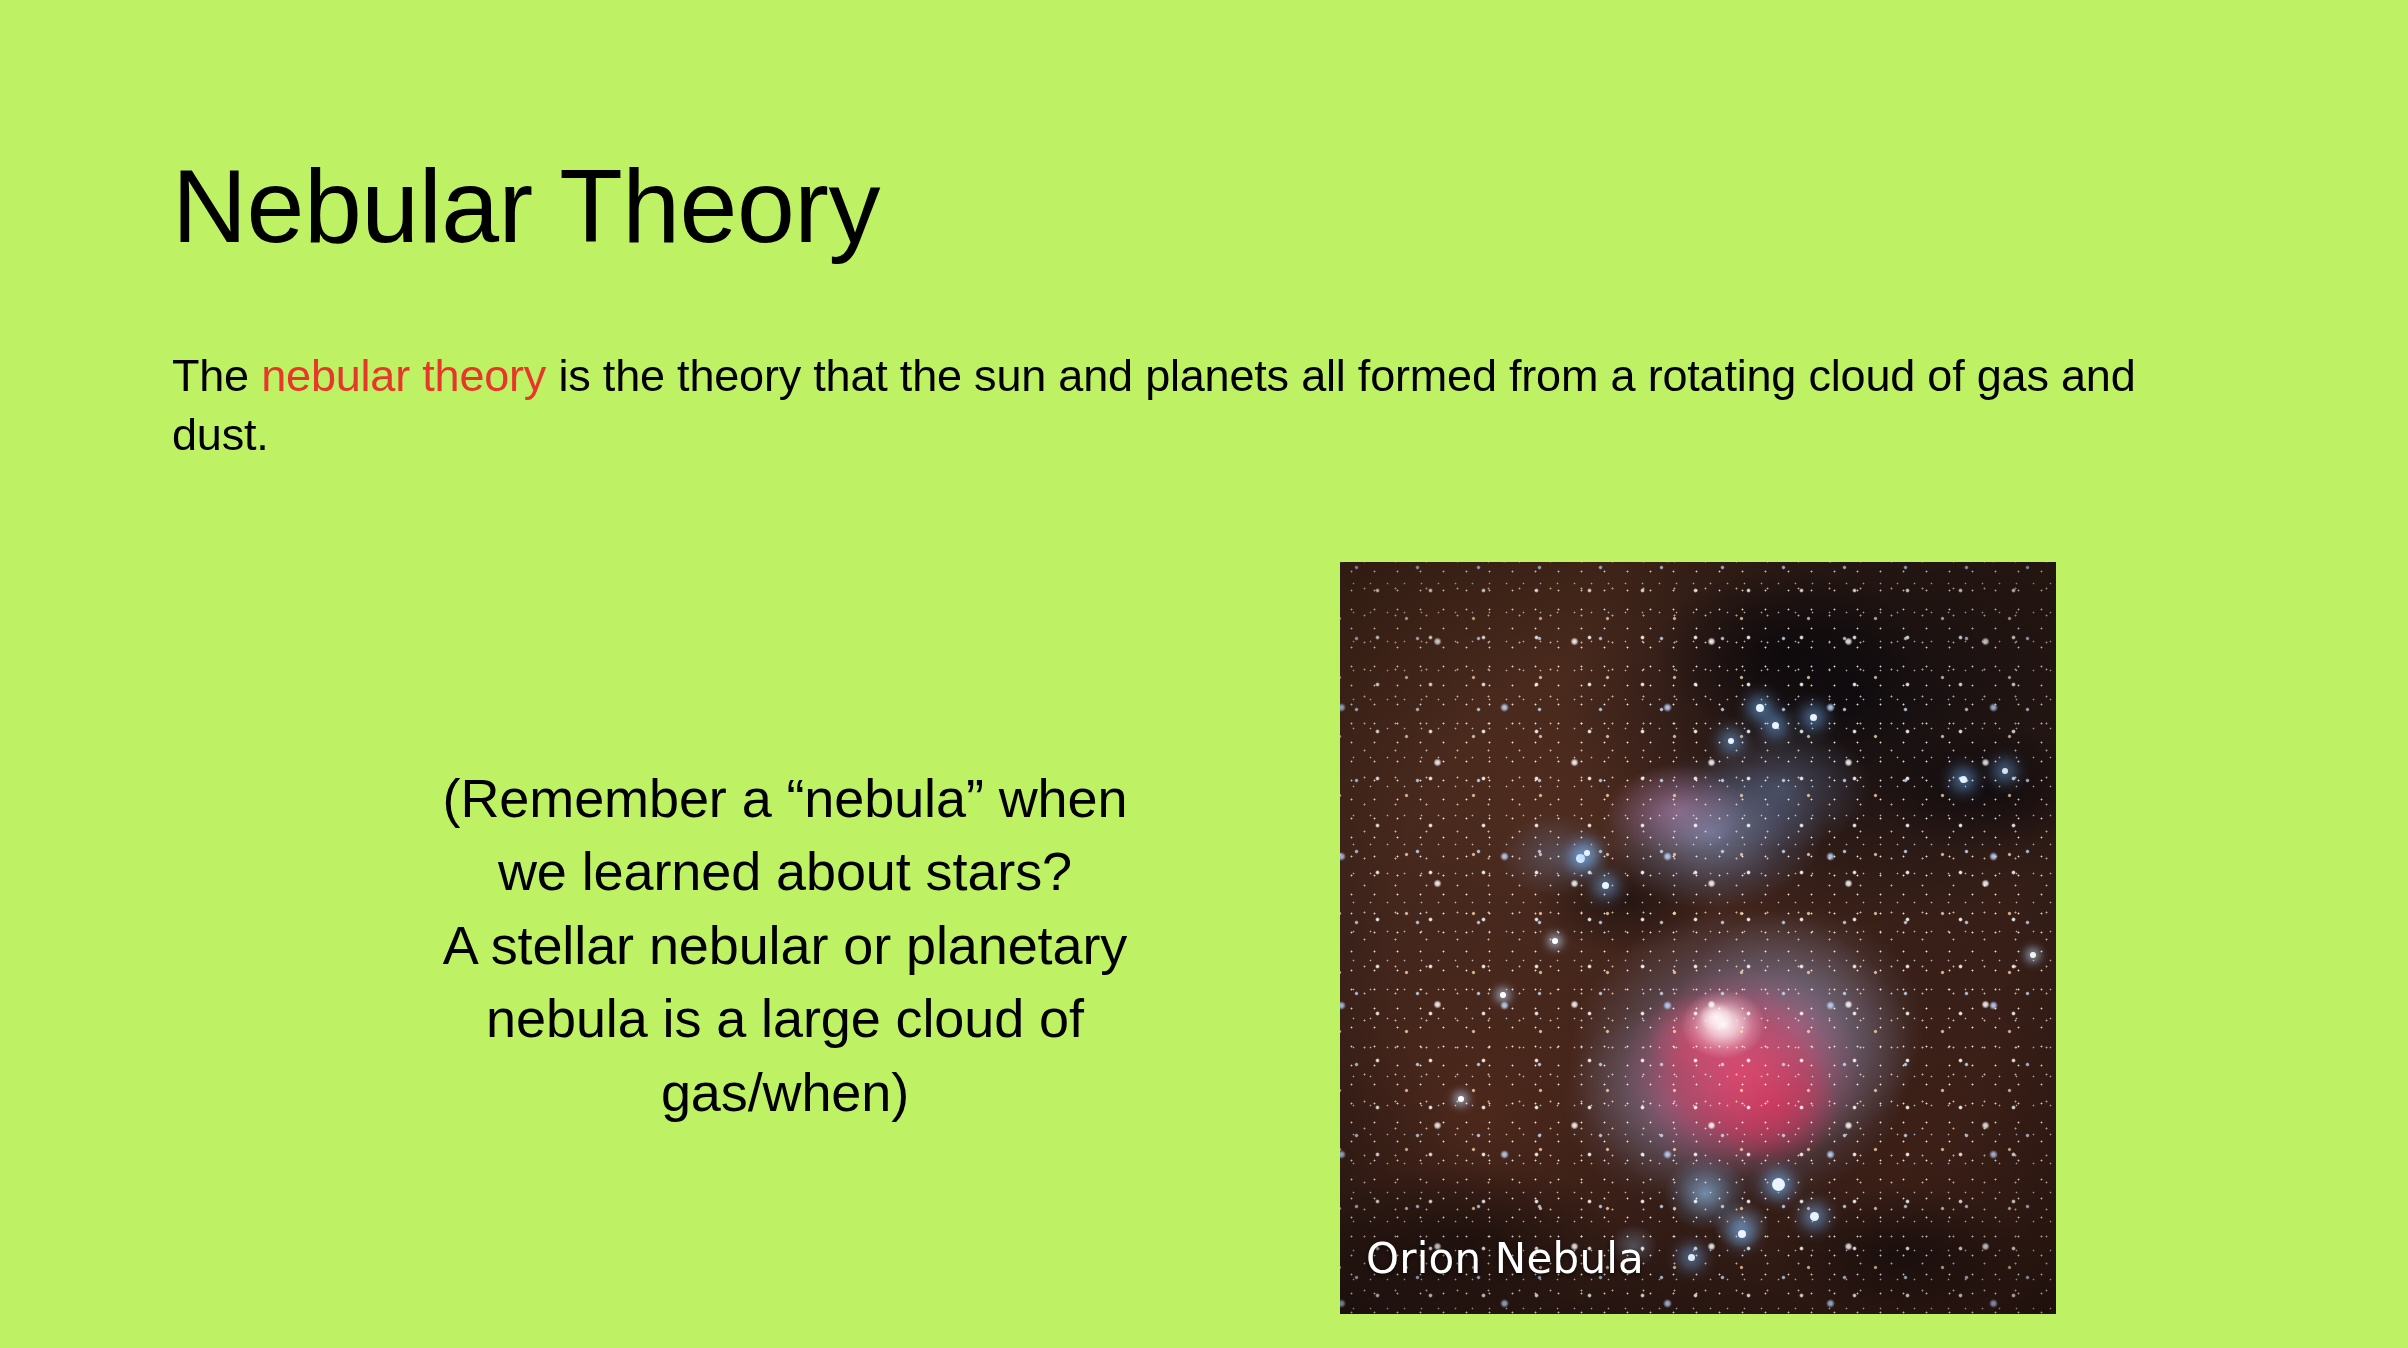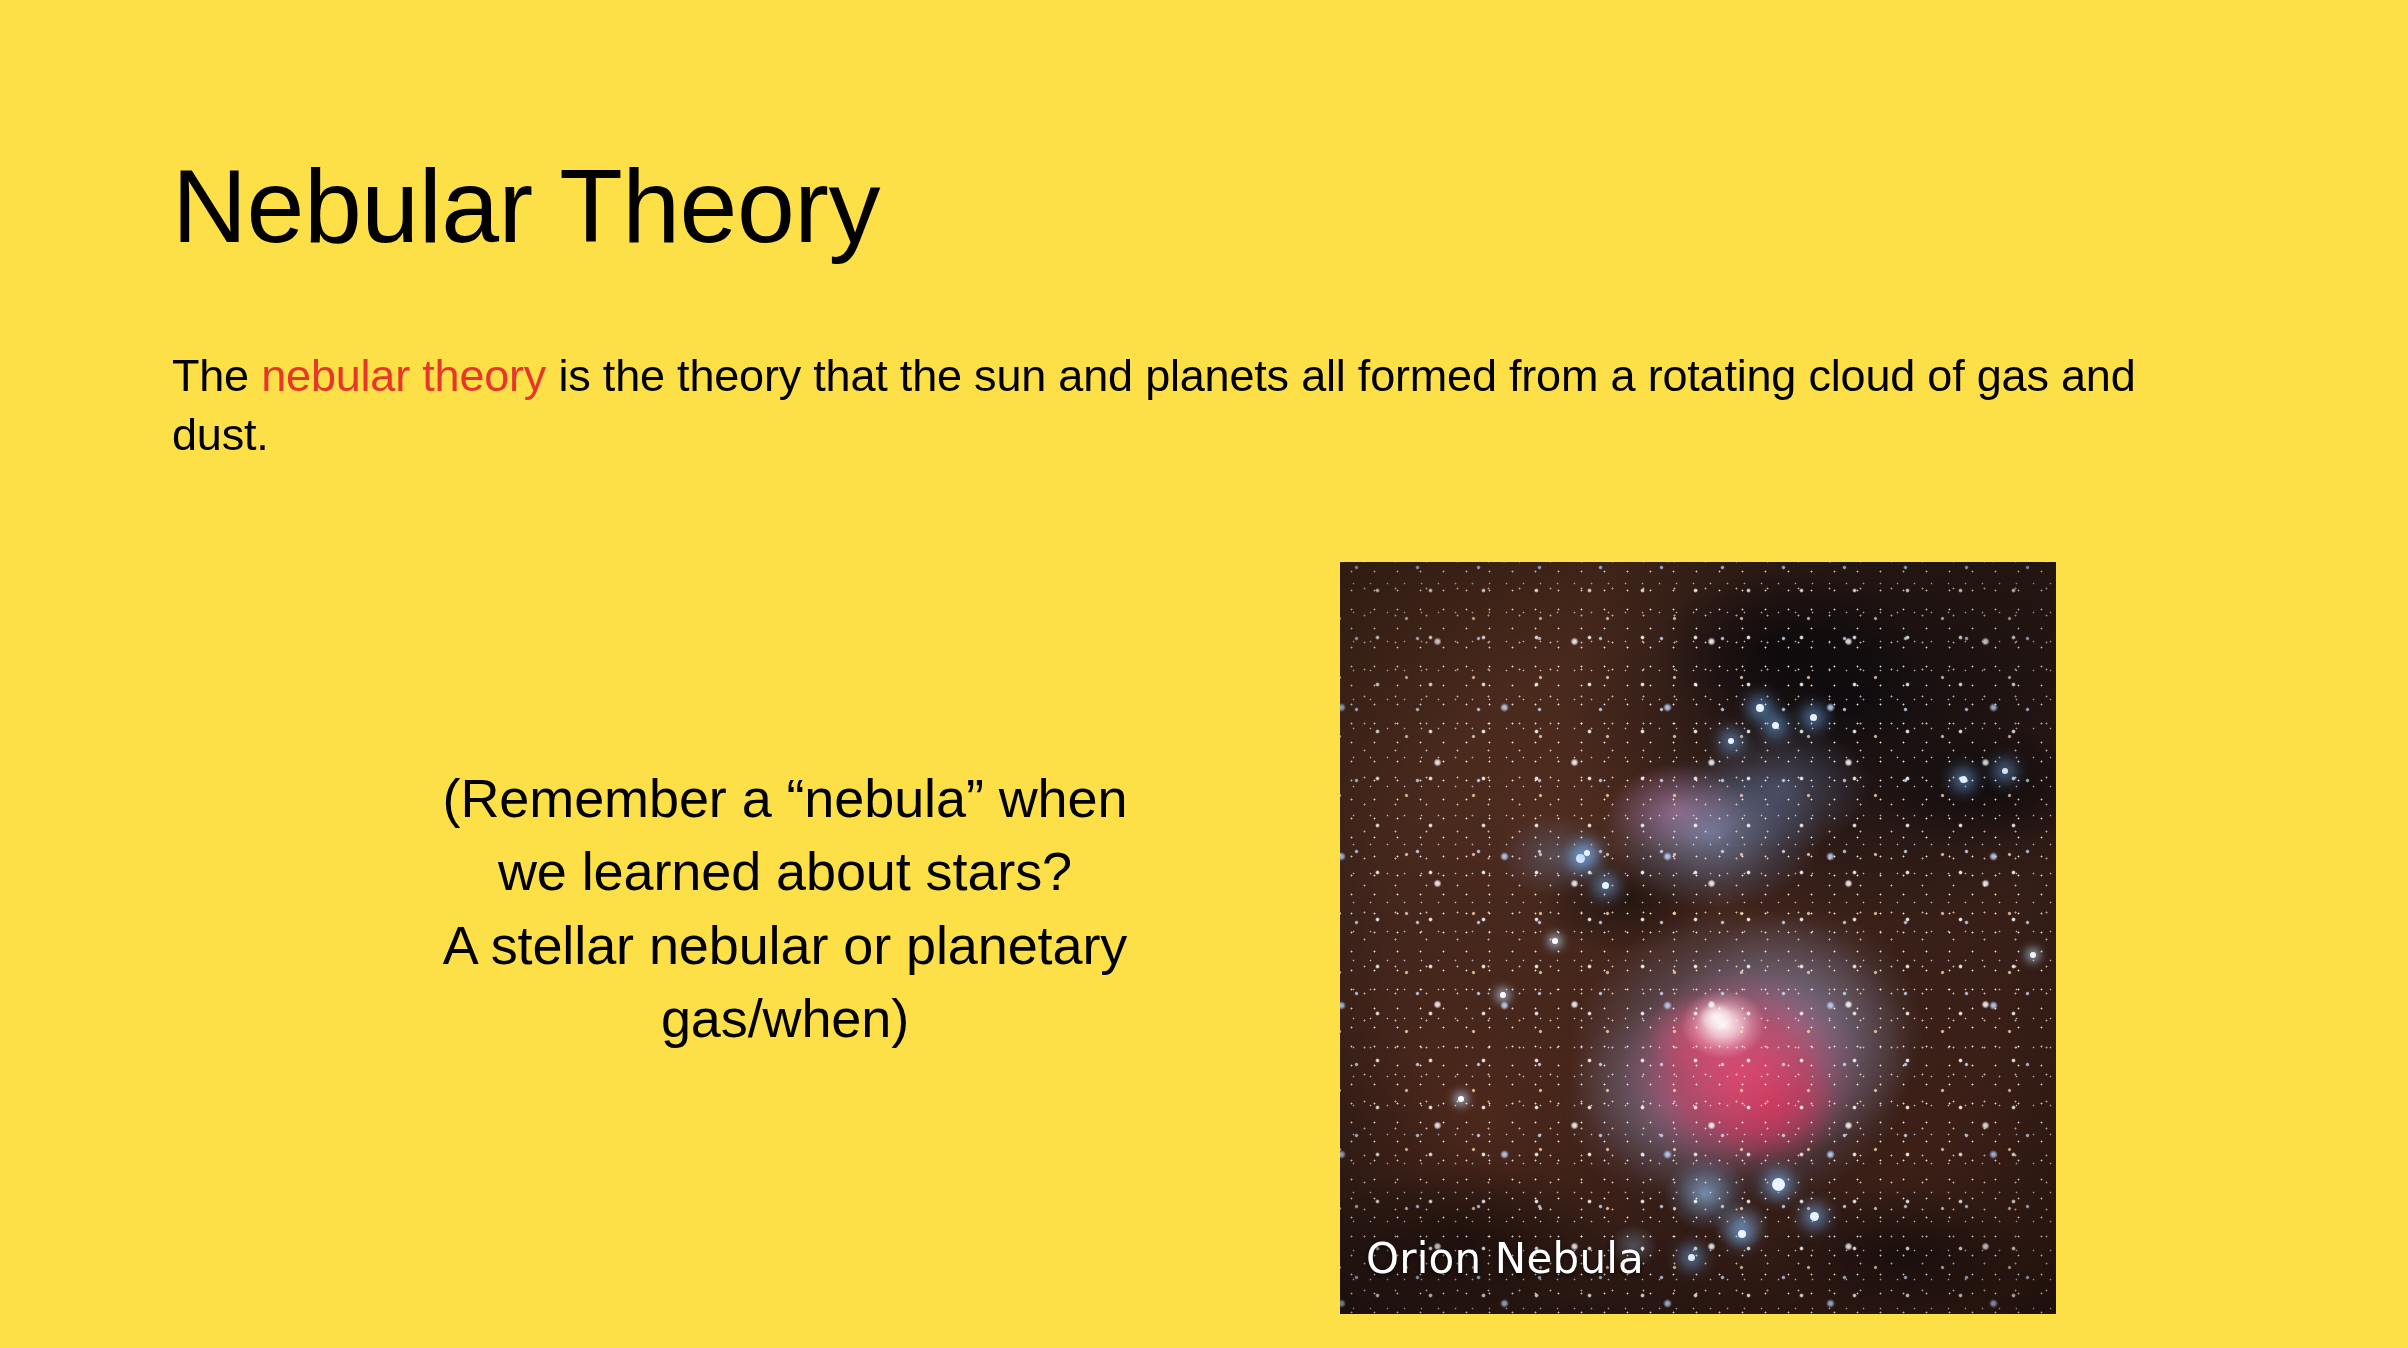--- a/index.html
+++ b/index.html
@@ -12,21 +12,21 @@
     height: 1348px;
     position: relative;
     overflow: hidden;
     font-family: "Liberation Sans", sans-serif;
     -webkit-font-smoothing: antialiased;
   }
 
   .slide {
     position: absolute;
     inset: 0;
-    background: #fde047;
+    background: #bef264;
   }
 
   
   #slide-title {
     position: absolute;
     left: 172px;
     top: 78px;
     width: 2060px;
     font-size: 104px;
     line-height: 1.12;
@@ -212,20 +212,21 @@
   <h1 id="slide-title">Nebular Theory</h1>
 
   <p id="body-paragraph">
     <span>The </span><span class="hl">nebular theory</span><span> is the theory that the sun and planets all formed from a rotating cloud of gas and dust.</span>
   </p>
 
   <div id="note-block">
     <span class="note-line">(Remember a “nebula” when</span>
     <span class="note-line">we learned about stars?</span>
     <span class="note-line">A stellar nebular or planetary</span>
+    <span class="note-line">nebula is a large cloud of</span>
     <span class="note-line">gas/when)</span>
   </div>
 
   <figure id="nebula-figure">
     <div class="neb-layer neb-base"></div>
     <div class="neb-layer neb-dust"></div>
     <div class="neb-layer neb-blue-upper"></div>
     <div class="neb-layer neb-core-halo"></div>
     <div class="neb-layer neb-core-red"></div>
     <div class="neb-layer neb-core-bright"></div>

